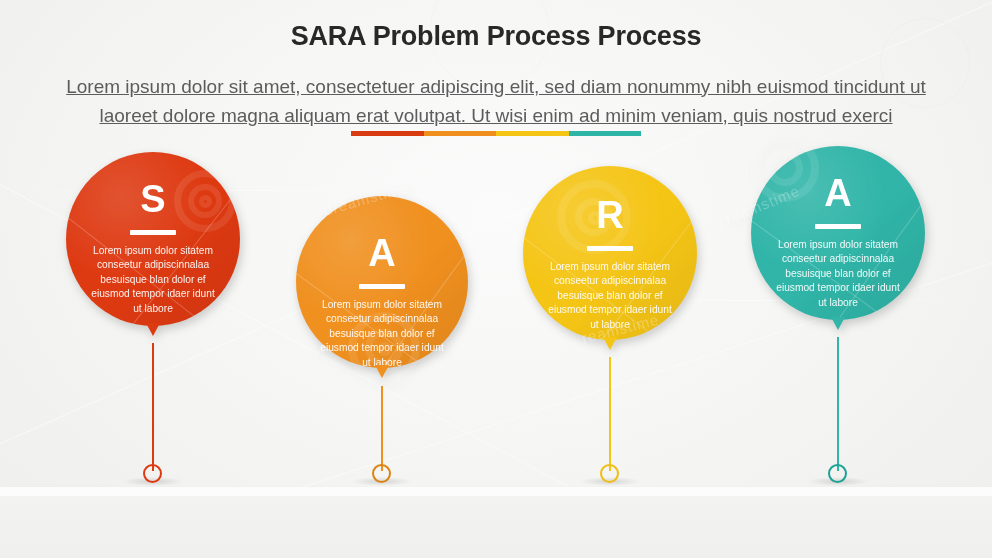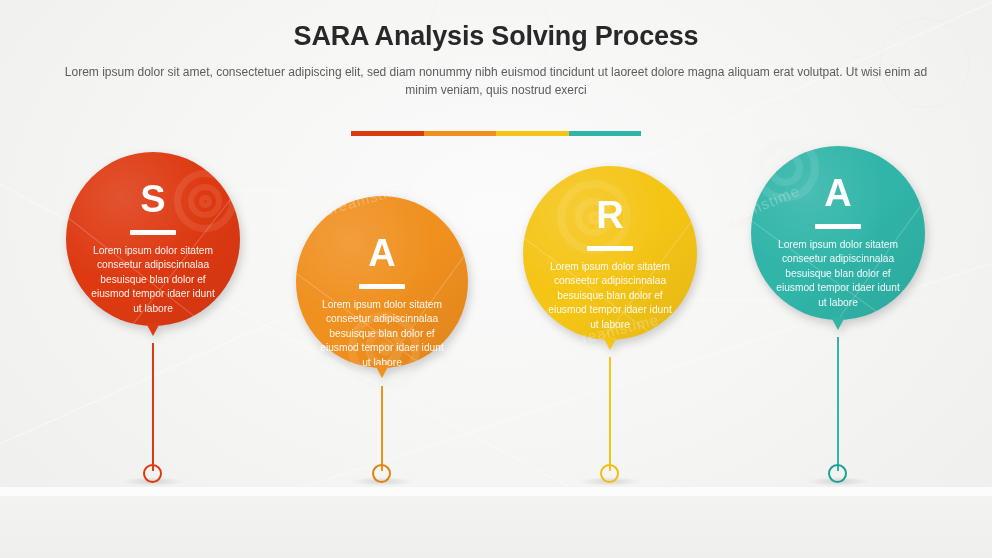--- a/index.html
+++ b/index.html
@@ -43,23 +43,23 @@
     background: linear-gradient(180deg,#f3f3f2 0%, #efefee 100%);
   }
 
   
   .header { position:absolute; left:0; right:0; top:22px; text-align:center; }
   .title {
     font-size:27px; font-weight:bold; color:#282828;
     letter-spacing:-.2px; line-height:1.1;
   }
   .subtitle {
-    margin-top:11px;
-    font-size:12px; color:#5c5c5c; line-height:1.52;
-    width:880px; margin-left:auto; margin-right:auto;
+    margin-top:21px;
+    font-size:19px; color:#5c5c5c; line-height:1.52;
+    width:880px; margin-left:auto; margin-right:auto;text-decoration:underline;
   }
 
   
   .rule {
     position:absolute; top:131px; left:351px;
     width:290px; height:5px; display:flex;
   }
   .rule span { flex:1 1 0; height:100%; display:block; }
 
   
@@ -162,21 +162,21 @@
   <div class="bg-streak" style="top:300px;left:560px;width:430px;"></div>
   <div class="bg-diag" style="left:-120px;top:120px;transform:rotate(28deg);"></div>
   <div class="bg-diag" style="left:-60px;top:470px;transform:rotate(-24deg);"></div>
   <div class="bg-diag" style="left:200px;top:520px;transform:rotate(-18deg);"></div>
   <div class="bg-blob" style="left:150px;top:520px;width:46px;height:46px;"></div>
   <div class="bg-blob" style="left:612px;top:512px;width:70px;height:70px;"></div>
   <div class="bg-blob" style="left:880px;top:18px;width:90px;height:90px;"></div>
   <div class="bg-blob" style="left:430px;top:-30px;width:120px;height:120px;"></div>
 
   <div class="header">
-    <div class="title" style="color: rgb(40, 40, 40);">SARA Analysis Solving Process</div>
+    <div class="title" style="color: rgb(40, 40, 40);">SARA Problem Process Process</div>
     <div class="subtitle" style="color: rgb(92, 92, 92);">Lorem ipsum dolor sit amet, consectetuer adipiscing elit, sed diam nonummy nibh euismod tincidunt ut laoreet dolore magna aliquam erat volutpat. Ut wisi enim ad minim veniam, quis nostrud exerci</div>
   </div>
 
   <div class="rule">
     <span style="background: rgb(217, 59, 16);"></span>
     <span style="background: rgb(238, 143, 30);"></span>
     <span style="background: rgb(244, 196, 22);"></span>
     <span style="background: rgb(47, 181, 167);"></span>
   </div>
 

